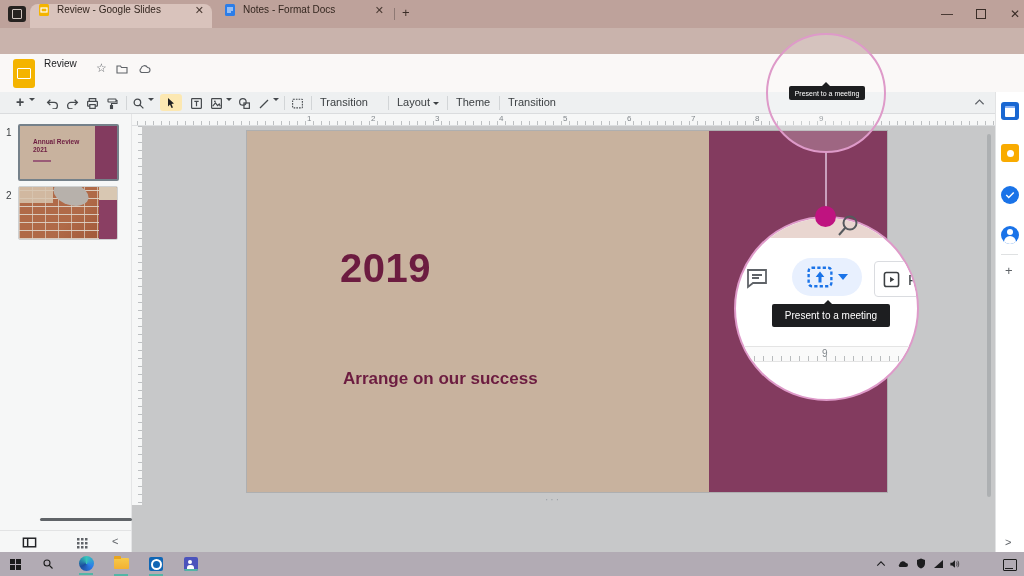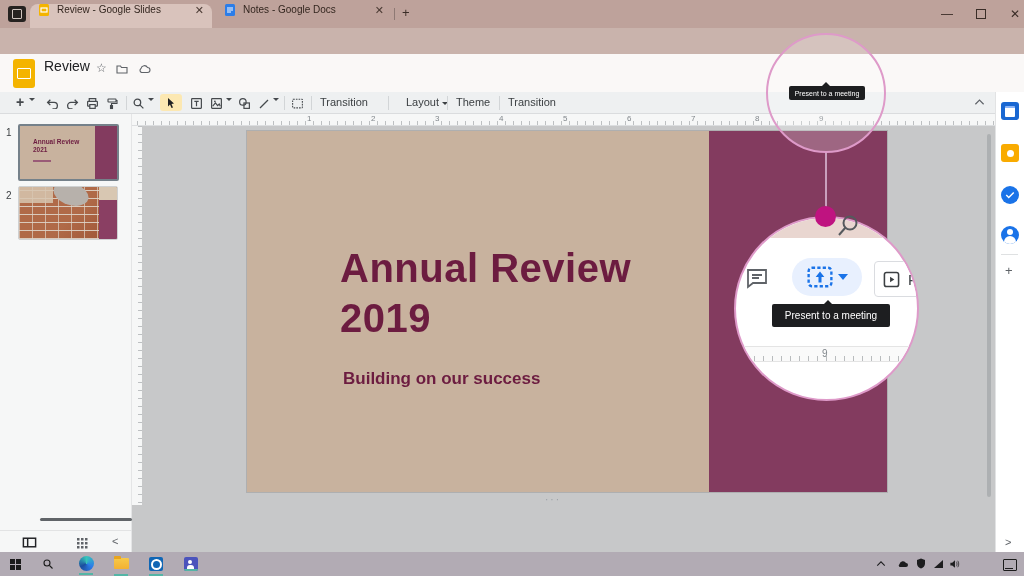--- a/index.html
+++ b/index.html
@@ -14,21 +14,21 @@
   .tab-title{font-size:10px;color:#33261f;margin-left:7px;flex:1;white-space:nowrap;overflow:hidden}
   .tab-close{font-size:11px;color:#4a3a33;margin-left:6px}
   .winbtn{top:0;width:30px;height:28px;display:flex;align-items:center;justify-content:center;color:#3a2d27;font-size:12px}
   .navbar{left:0;top:28px;width:1024px;height:26px;background:#c9b3ac}
   .navbtn{top:33px;font-size:14px;color:#3b2f2a;line-height:16px}
   .urlpill{left:106px;top:31px;width:748px;height:20px;border-radius:10px;background:#d8c5bf;display:flex;align-items:center;padding:0 10px;box-sizing:border-box}
   .urltext{font-size:10px;color:#41342e;margin-left:8px;white-space:nowrap;overflow:hidden;flex:1}
   .urltext b{color:#2c211c}
   
   .appheader{left:0;top:54px;width:1024px;height:38px;background:#faf8f7}
-  .doc-title{left:44px;top:58px;font-size:14px;color:#202124}
+  .doc-title{left:44px;top:58px;font-size:10px;color:#202124}
   .t-ic{top:62px;color:#5f6368;font-size:12px;line-height:12px}
   .menubar{left:36px;top:76px;display:flex;align-items:center}
   .menubar span.mi{font-size:11.5px;color:#3c4043;padding:2px 8px;border-radius:3px}
   .lastedit{font-size:10.5px;color:#5f6368;text-decoration:underline;margin-left:8px;white-space:nowrap}
   .pill-ptm{left:810px;top:60px;width:42px;height:24px;border-radius:12px;background:#e4edfd;display:flex;align-items:center;justify-content:center;gap:3px}
   .btn-present{left:854px;top:59px;width:78px;height:25px;background:#fff;border:1px solid #d5d8dc;border-radius:4px;display:flex;align-items:center;box-sizing:border-box}
   .btn-share{left:936px;top:58px;width:50px;height:26px;background:#ecb21a;border-radius:4px;display:flex;align-items:center;justify-content:center;gap:4px}
   .share-label{font-size:11px;font-weight:bold;color:#3e2e04}
   .avatar{left:992px;top:57px;width:27px;height:27px;border-radius:50%;background:#11684e;color:#fff;font-size:12px;display:flex;align-items:center;justify-content:center}
   .caret{width:0;height:0;border-left:3.5px solid transparent;border-right:3.5px solid transparent;border-top:4px solid currentColor}
@@ -94,21 +94,21 @@
           <rect x="3" y="4" width="6" height="4" fill="none" stroke="#fff" stroke-width="1.2"></rect>
         </svg>
       <span class="tab-title">Review - Google Slides</span>
       <span class="tab-close">✕</span>
     </div>
     <div class="abs tab" style="left:216px;width:176px">
       <svg width="12" height="12" viewBox="0 0 12 12">
           <rect x="1" y="0" width="10" height="12" rx="1.5" fill="#2b7de9"></rect>
           <path d="M3 4h6M3 6h6M3 8h4" stroke="#fff" stroke-width="1.1"></path>
         </svg>
-      <span class="tab-title" style="color:#33261f">Notes - Google Docs</span>
+      <span class="tab-title" style="color:#33261f">Notes - Format Docs</span>
       <span class="tab-close">✕</span>
     </div>
     <div class="abs" style="left:394px;top:8px;width:1px;height:12px;background:rgba(0,0,0,.25)"></div>
     <div class="abs" style="left:402px;top:5px;font-size:13px;color:#3a2d27">+</div>
     <div class="abs winbtn" style="left:932px">—</div>
     <div class="abs winbtn" style="left:966px">
         <div style="width:8px;height:8px;border:1px solid #3a2d27"></div>
       </div>
     <div class="abs winbtn" style="left:1000px">✕</div>
   </div>
@@ -282,21 +282,21 @@
   <div class="abs tbi" style="left:273px;top:101px"><span class="caret" style="border-top-width:3.5px"></span></div>
   <div class="abs tsep" style="left:284px"></div>
   <div class="abs tbi" style="left:291px;top:97px">
       <svg width="13" height="13" viewBox="0 0 24 24" fill="none" stroke="currentColor" stroke-width="2" stroke-dasharray="3 2">
         <rect x="3" y="4" width="18" height="16" rx="1"></rect>
       </svg>
     </div>
   <div class="abs tsep" style="left:311px"></div>
   <div class="abs tbtxt" style="left:320px">Transition</div>
   <div class="abs tsep" style="left:388px"></div>
-  <div class="abs tbtxt" style="left:406px"><span>Layout</span> <span class="caret" style="display:inline-block;border-top-width:3.5px;color:#3c4043;vertical-align:middle"></span></div>
+  <div class="abs tbtxt" style="left:397px"><span>Layout</span> <span class="caret" style="display:inline-block;border-top-width:3.5px;color:#3c4043;vertical-align:middle"></span></div>
   <div class="abs tsep" style="left:447px"></div>
   <div class="abs tbtxt" style="left:456px">Theme</div>
   <div class="abs tsep" style="left:499px"></div>
   <div class="abs tbtxt" style="left:508px">Transition</div>
   <div class="abs" style="left:974px;top:98px">
       <svg width="11" height="8" viewBox="0 0 24 16" fill="none" stroke="#5f6368" stroke-width="2.6">
         <path d="M3 13l9-9 9 9"></path>
       </svg>
     </div>
 
@@ -348,24 +348,23 @@
     <span class="rn" style="left:559px">7</span>
     <span class="rn" style="left:623px">8</span>
     <span class="rn" style="left:687px">9</span>
   </div>
   <div class="abs vruler"></div>
 
   <div class="abs canvas">
     <div class="abs slide">
       <div class="abs slide-band"></div>
       <div class="abs slide-title">
-        <div>Annual Review</div>
         <div>2019</div>
       </div>
-      <div class="abs slide-sub">Building on our success</div>
+      <div class="abs slide-sub">Arrange on our success</div>
     </div>
     <div class="abs" style="left:845px;top:8px;width:4px;height:363px;background:#adb0b2;border-radius:2px"></div>
   </div>
 
   <div class="abs" style="left:545px;top:494px;font-size:10px;letter-spacing:2px;color:#9aa0a6;z-index:3">···</div>
   <div class="abs" style="left:1005px;top:536px;font-size:11px;color:#5f6368;z-index:6">&gt;</div>
 
   <div class="abs sidepanel"></div>
   <div class="abs sp-ic" style="top:102px;background:#1967d2;display:flex;align-items:center;justify-content:center">
     <div style="width:10px;height:9px;background:#fff;border-radius:1px;border-top:2.5px solid #8ab4f8"></div>

